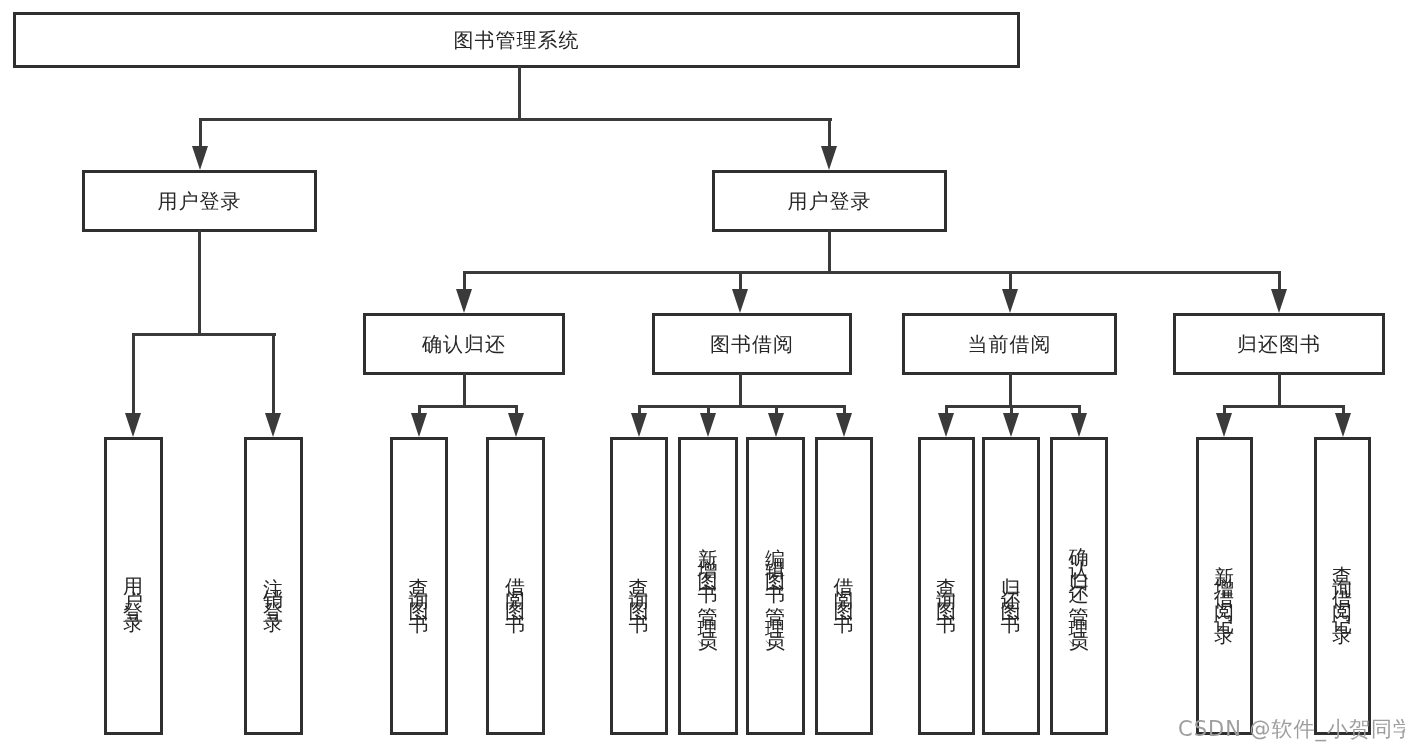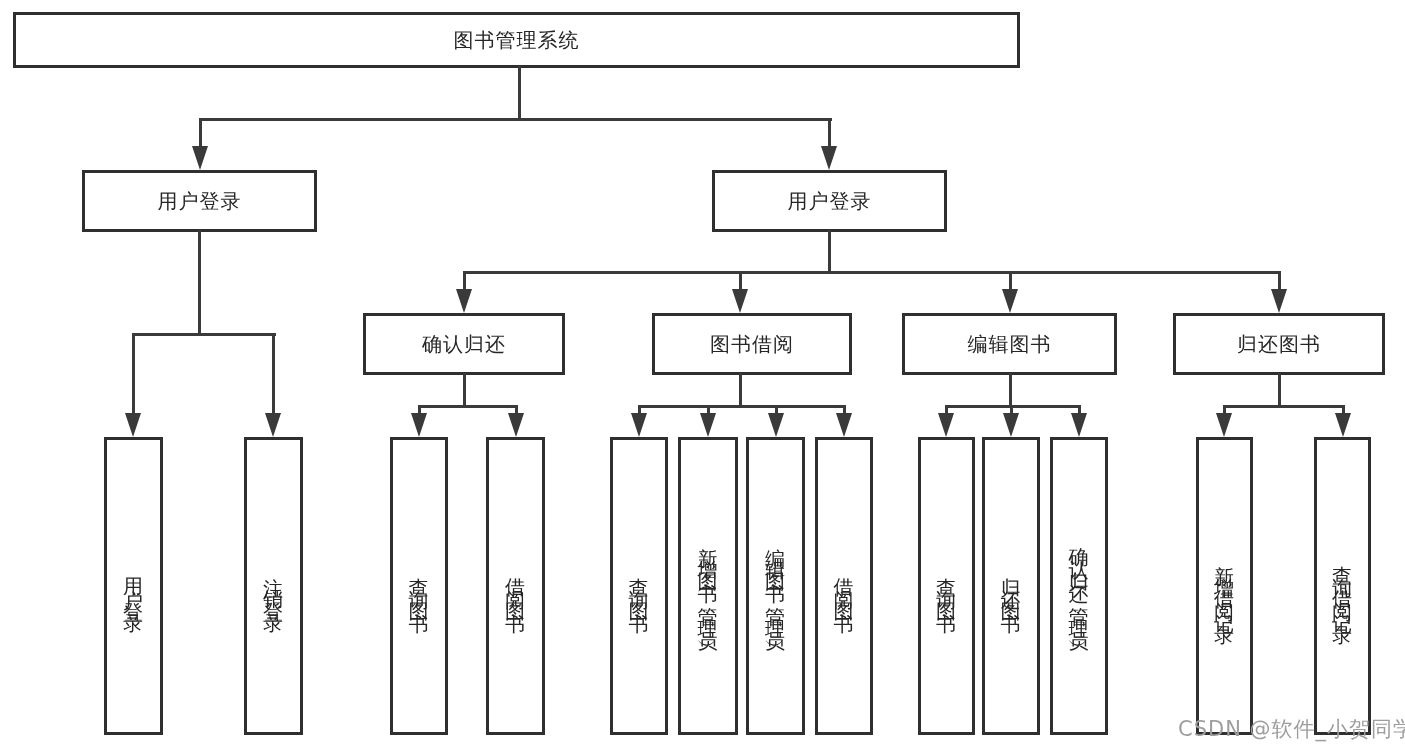--- a/index.html
+++ b/index.html
@@ -112,21 +112,21 @@
   <div class="vline" style="left:1278px; top:271px; height:20px;"></div>
   <div class="arrow" style="left:1271px; top:289px;"></div>
 
   <div class="box" style="left:363px; top:313px; width:202px; height:62px;">
     <span class="hlabel">确认归还</span>
   </div>
   <div class="box" style="left:632px; top:313px; width:200px; height:62px;margin-left:20px;">
     <span class="hlabel">图书借阅</span>
   </div>
   <div class="box" style="left:902px; top:313px; width:215px; height:62px;">
-    <span class="hlabel">编辑图书</span>
+    <span class="hlabel">当前借阅</span>
   </div>
   <div class="box" style="left:1173px; top:313px; width:212px; height:62px;">
     <span class="hlabel">归还图书</span>
   </div>
 
   <div class="vline" style="left:463px; top:373px; height:35px;"></div>
   <div class="hline" style="left:418px; top:405px; width:100px;"></div>
   <div class="vline" style="left:418px; top:405px; height:10px;"></div>
   <div class="arrow" style="left:411px; top:413px;"></div>
   <div class="vline" style="left:515px; top:405px; height:10px;"></div>

